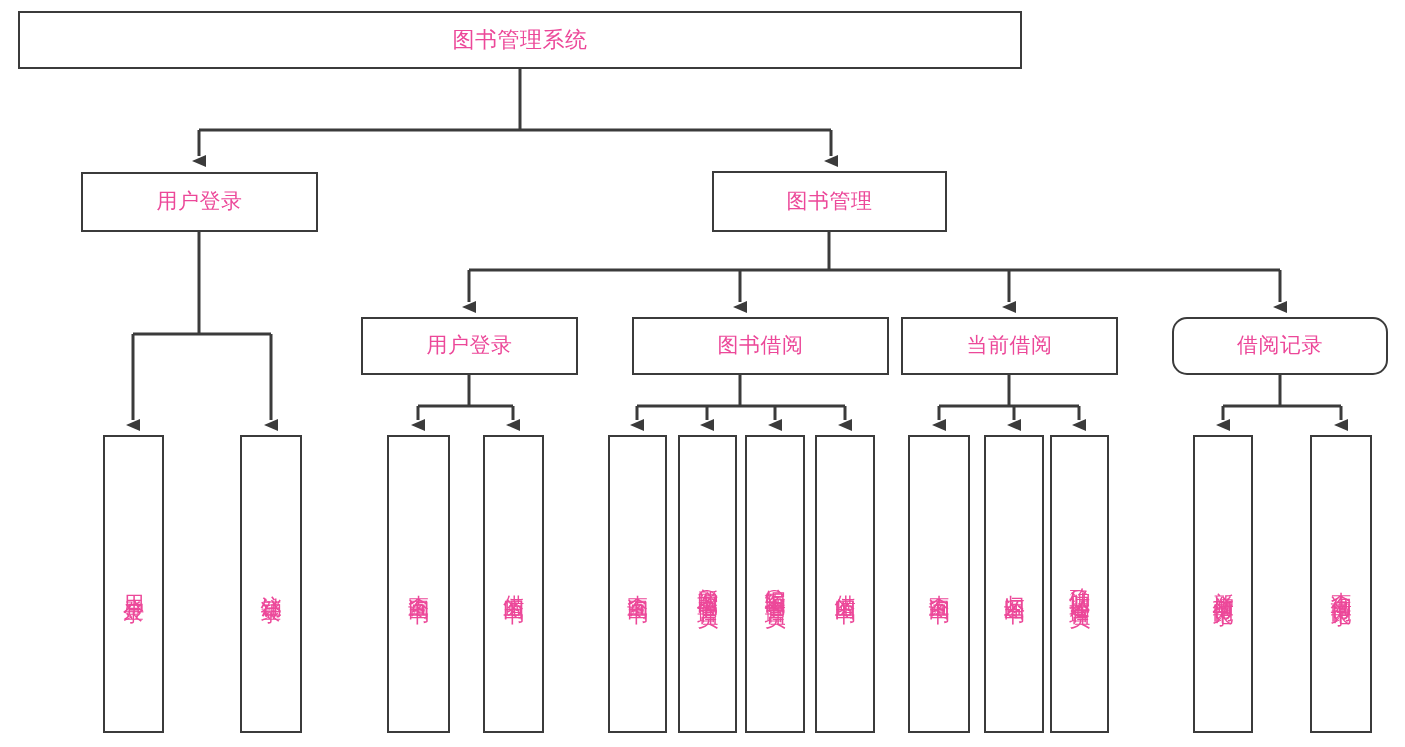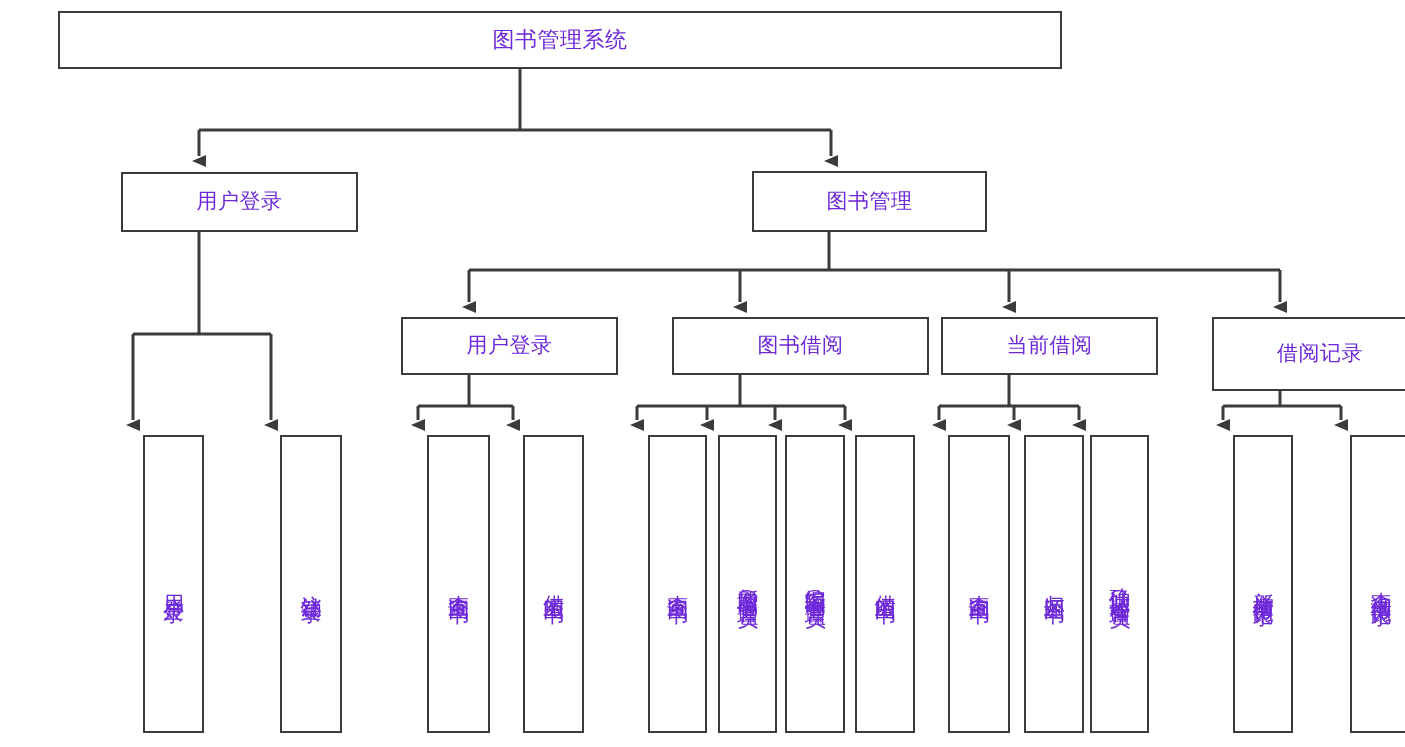--- a/index.html
+++ b/index.html
@@ -26,23 +26,22 @@
     pointer-events: none;
   }
   .node {
     position: absolute;
     box-sizing: border-box;
     border: 2.5px solid #3b3b3b;
     background: #ffffff;
     display: flex;
     align-items: center;
     justify-content: center;
-    color: #6d28d9;
+    color: #ec4899;
     letter-spacing: 0.5px;
-    margin-left: 40px;
   }
   .node-h {
     font-size: 21px;
     line-height: 1.2;
   }
   .node-root {
     font-size: 22px;
   }
   .node-v {
     writing-mode: vertical-rl;
@@ -135,21 +134,21 @@
 
   <div class="node node-h" style="left:361px; top:317px; width:217px; height:58px;">
     <span>用户登录</span>
   </div>
   <div class="node node-h" style="left:632px; top:317px; width:257px; height:58px;">
     <span>图书借阅</span>
   </div>
   <div class="node node-h" style="left:901px; top:317px; width:217px; height:58px;">
     <span>当前借阅</span>
   </div>
-  <div class="node node-h" style="left:1172px; top:317px; width:216px; height:74px;">
+  <div class="node node-h" style="left:1172px; top:317px; width:216px; height:58px;border-radius:15px;">
     <span>借阅记录</span>
   </div>
 
   <div class="node node-v" style="left:103px; top:435px; width:61px; height:298px;">
     <span class="vtext">用户登录</span>
   </div>
   <div class="node node-v" style="left:240px; top:435px; width:62px; height:298px;">
     <span class="vtext">注销登录</span>
   </div>
   <div class="node node-v" style="left:387px; top:435px; width:63px; height:298px;">

